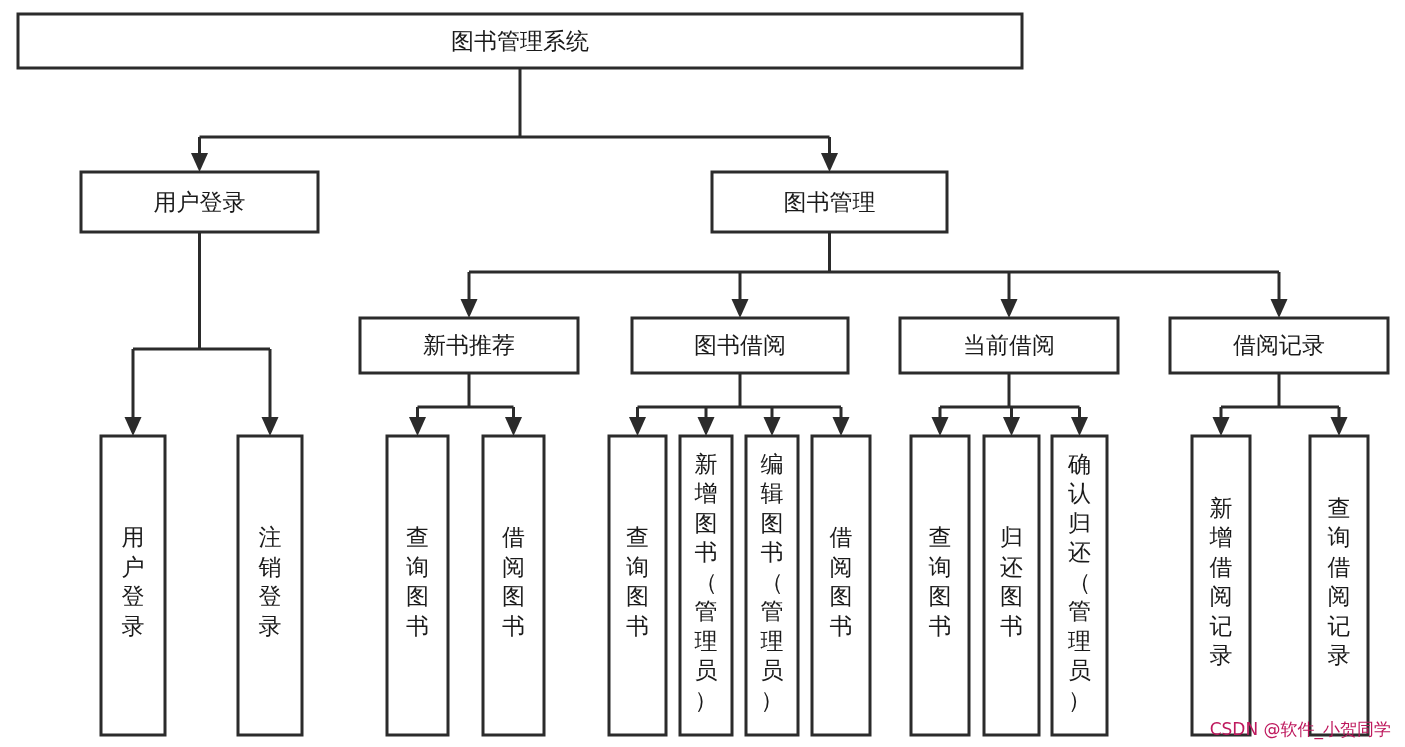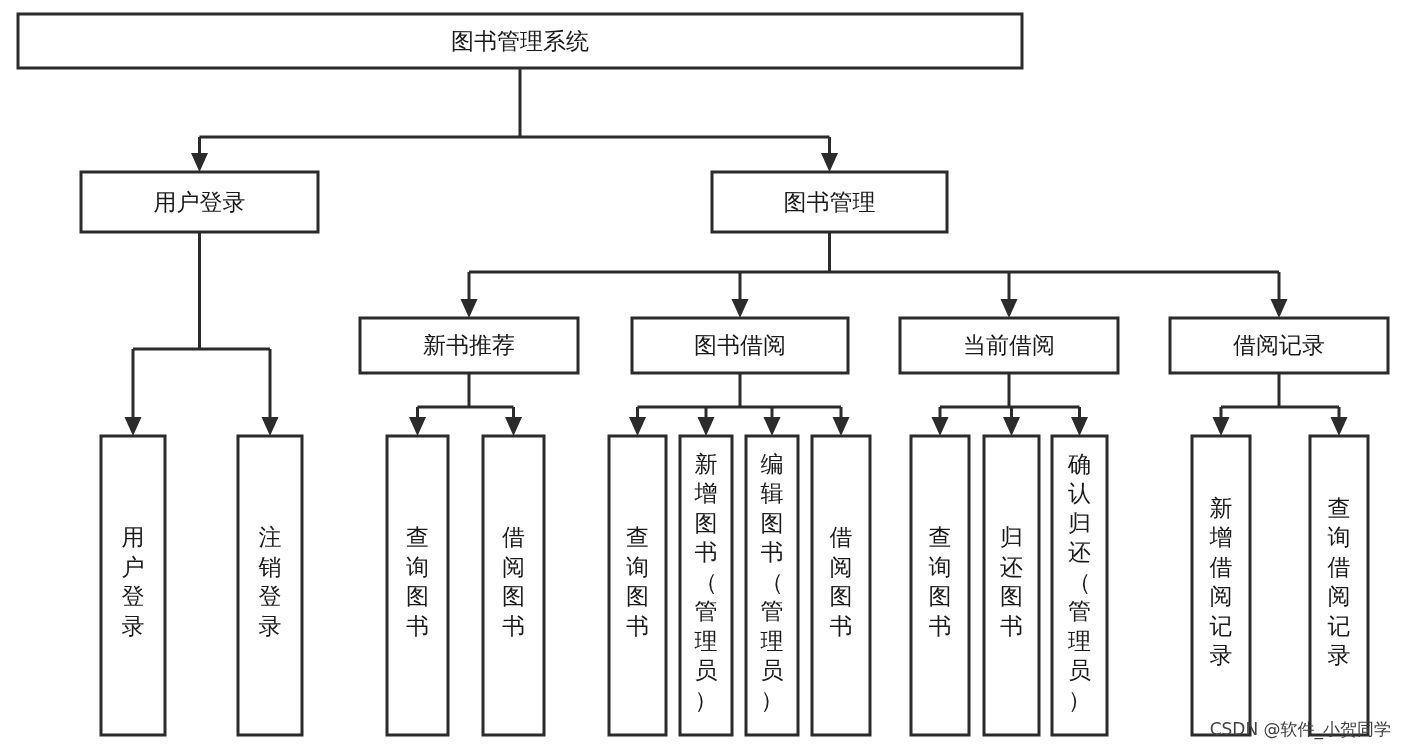--- a/index.html
+++ b/index.html
@@ -48,21 +48,21 @@
     fill: none;
   }
   .arrow-head {
     fill: #2b2b2b;
     stroke: none;
   }
   .watermark {
     position: absolute;
     right: 14px;
     bottom: 6px;
-    color: #404040;
+    color: #be185d;
     font-size: 17px;
     font-family: "DejaVu Sans", "Liberation Sans", sans-serif;
     white-space: nowrap;
     pointer-events: none;
   }
 </style>
 </head>
 <body>
 
 <div id="diagram-root">

